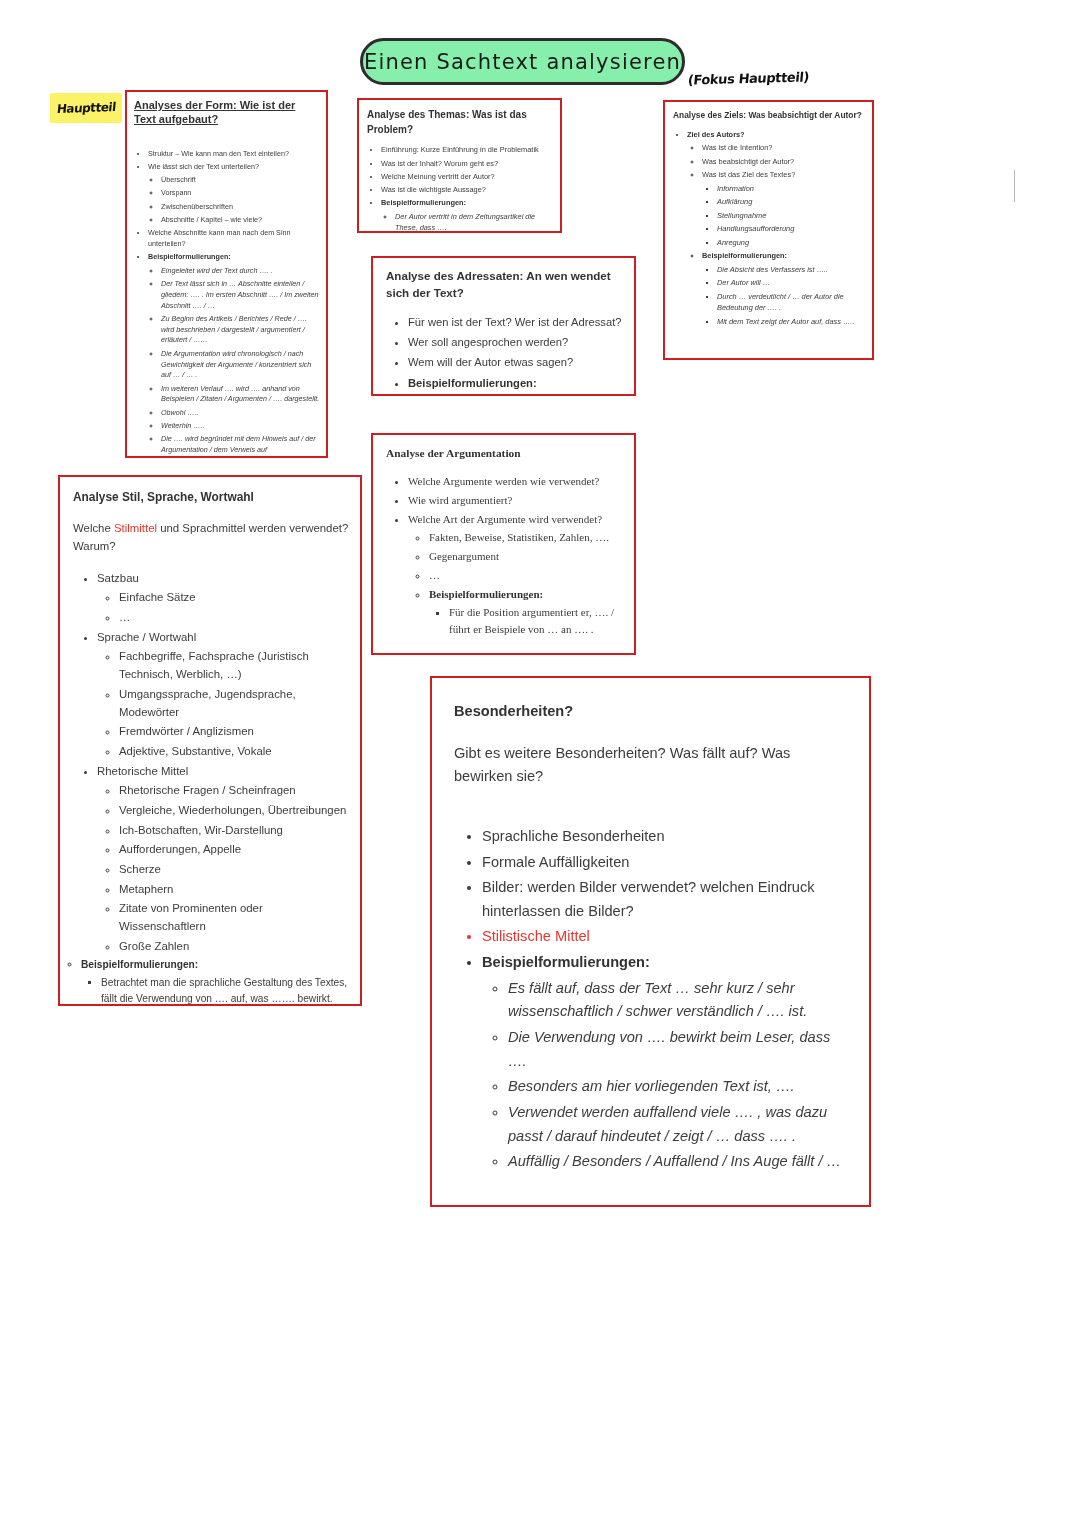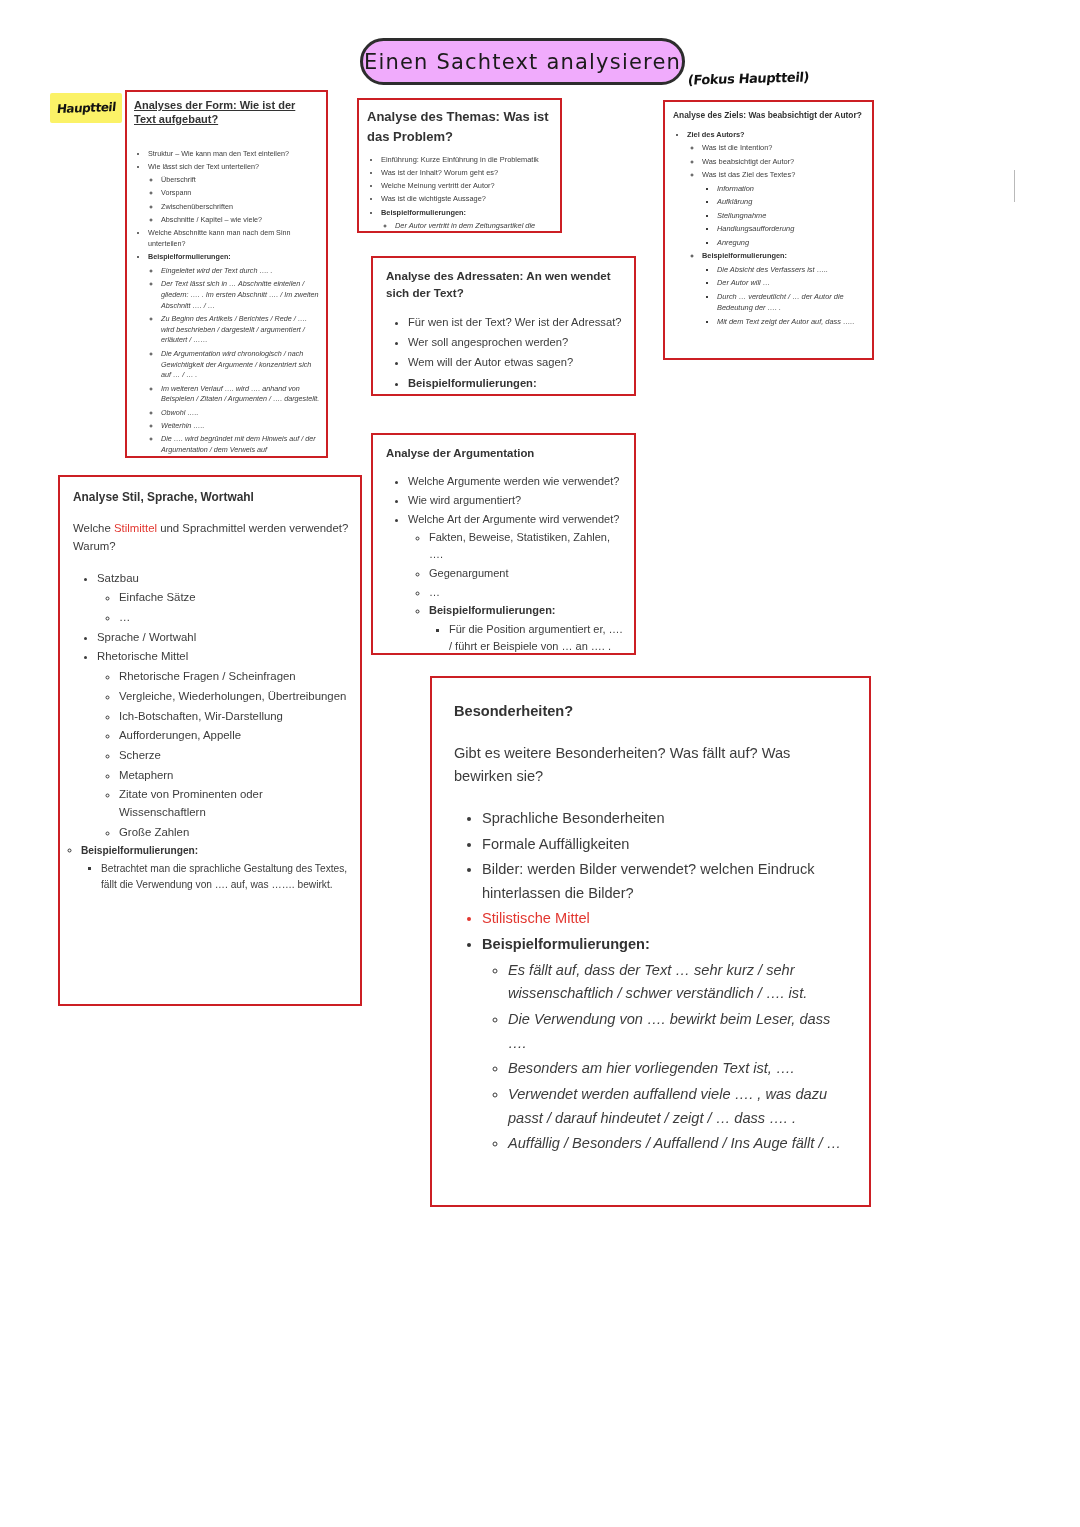--- a/index.html
+++ b/index.html
@@ -16,21 +16,21 @@
     overflow: hidden;
   }
 
   
   .title-pill {
     position: absolute;
     left: 360px;
     top: 38px;
     width: 325px;
     height: 47px;
-    background: #f0abfc;
+    background: #86efac;
     border: 3px solid #2d2d2d;
     border-radius: 26px;
     display: flex;
     align-items: center;
     justify-content: center;
     box-sizing: border-box;
   }
   .title-pill .title-text {
     font-family: "DejaVu Sans", sans-serif;
     font-size: 21px;
@@ -124,21 +124,21 @@
   #box-form { font-size: 7.2px; line-height: 1.5; }
   #box-form ul.lvl1 { padding-left: 14px; }
   #box-form ul.lvl2 { padding-left: 13px; }
   #box-form li { margin-bottom: 2.5px; }
 
   
   #box-thema {
     left: 357px; top: 98px; width: 205px; height: 135px;
   }
   #box-thema .rbox-inner { padding: 7px 7px 0 8px; }
-  #box-thema .bx-title { font-size: 13px; margin-bottom: 7px; }
+  #box-thema .bx-title { font-size: 10px; margin-bottom: 7px; }
   #box-thema { font-size: 7.4px; line-height: 1.52; }
   #box-thema ul.lvl1 { padding-left: 14px; }
   #box-thema ul.lvl2 { padding-left: 14px; }
 
   
   #box-ziel {
     left: 663px; top: 100px; width: 211px; height: 260px;
   }
   #box-ziel .rbox-inner { padding: 7px 4px 0 8px; }
   #box-ziel .bx-title { font-size: 8.4px; margin-bottom: 7px; }
@@ -155,21 +155,21 @@
   #box-adressat .bx-title { font-size: 11.6px; line-height: 1.45; margin-bottom: 12px; }
   #box-adressat { font-size: 11.2px; line-height: 1.55; }
   #box-adressat ul.lvl1 { padding-left: 22px; }
   #box-adressat ul.lvl2 { padding-left: 22px; }
   #box-adressat li { margin-bottom: 3px; }
 
   
   #box-argument {
     left: 371px; top: 433px; width: 265px; height: 222px;
   }
-  #box-argument .rbox-inner { padding: 10px 10px 0 13px; }
+  #box-argument .rbox-inner { padding: 10px 10px 0 13px; font-family: Liberation Serif, serif; }
   #box-argument .bx-title { font-size: 11.4px; margin-bottom: 11px; }
   #box-argument { font-size: 11px; line-height: 1.52; }
   #box-argument ul.lvl1 { padding-left: 22px; }
   #box-argument ul.lvl2 { padding-left: 21px; }
   #box-argument ul.lvl3 { padding-left: 20px; }
   #box-argument li { margin-bottom: 2px; }
 
   
   #box-stil {
     left: 58px; top: 475px; width: 304px; height: 531px;
@@ -184,21 +184,21 @@
   #box-stil li { margin-bottom: 2px; }
   #box-stil ul.lvl2.tight { padding-left: 8px; }
 
   
   #box-besonder {
     left: 430px; top: 676px; width: 441px; height: 531px;
   }
   #box-besonder .rbox-inner { padding: 22px 22px 0 22px; }
   #box-besonder .bx-title { font-size: 14.6px; margin-bottom: 18px; }
   #box-besonder { font-size: 14.6px; line-height: 1.62; }
-  #box-besonder .bx-para { margin-bottom: 18px; }
+  #box-besonder .bx-para { margin-bottom: 36px; }
   #box-besonder ul.lvl1 { padding-left: 28px; }
   #box-besonder ul.lvl2 { padding-left: 26px; }
   #box-besonder li { margin-bottom: 2px; }
 </style>
 </head>
 <body>
 
 <div class="title-pill">
   <span class="title-text">Einen Sachtext analysieren</span>
 </div>
@@ -322,20 +322,26 @@
   <div class="rbox-inner">
     <div class="bx-title">Analyse Stil, Sprache, Wortwahl</div>
     <div class="bx-para"><span>Welche </span><span class="red">Stilmittel</span><span> und Sprachmittel werden verwendet? Warum?</span></div>
     <ul class="lvl1">
       <li>Satzbau</li>
       <ul class="lvl2">
         <li>Einfache Sätze</li>
         <li>…</li>
       </ul>
       <li>Sprache / Wortwahl</li>
+      <ul class="lvl2">
+        <li>Fachbegriffe, Fachsprache (Juristisch Technisch, Werblich, …)</li>
+        <li>Umgangssprache, Jugendsprache, Modewörter</li>
+        <li>Fremdwörter / Anglizismen</li>
+        <li>Adjektive, Substantive, Vokale</li>
+      </ul>
       <li>Rhetorische Mittel</li>
       <ul class="lvl2">
         <li>Rhetorische Fragen / Scheinfragen</li>
         <li>Vergleiche, Wiederholungen, Übertreibungen</li>
         <li>Ich-Botschaften, Wir-Darstellung</li>
         <li>Aufforderungen, Appelle</li>
         <li>Scherze</li>
         <li>Metaphern</li>
         <li>Zitate von Prominenten oder Wissenschaftlern</li>
         <li>Große Zahlen</li>

